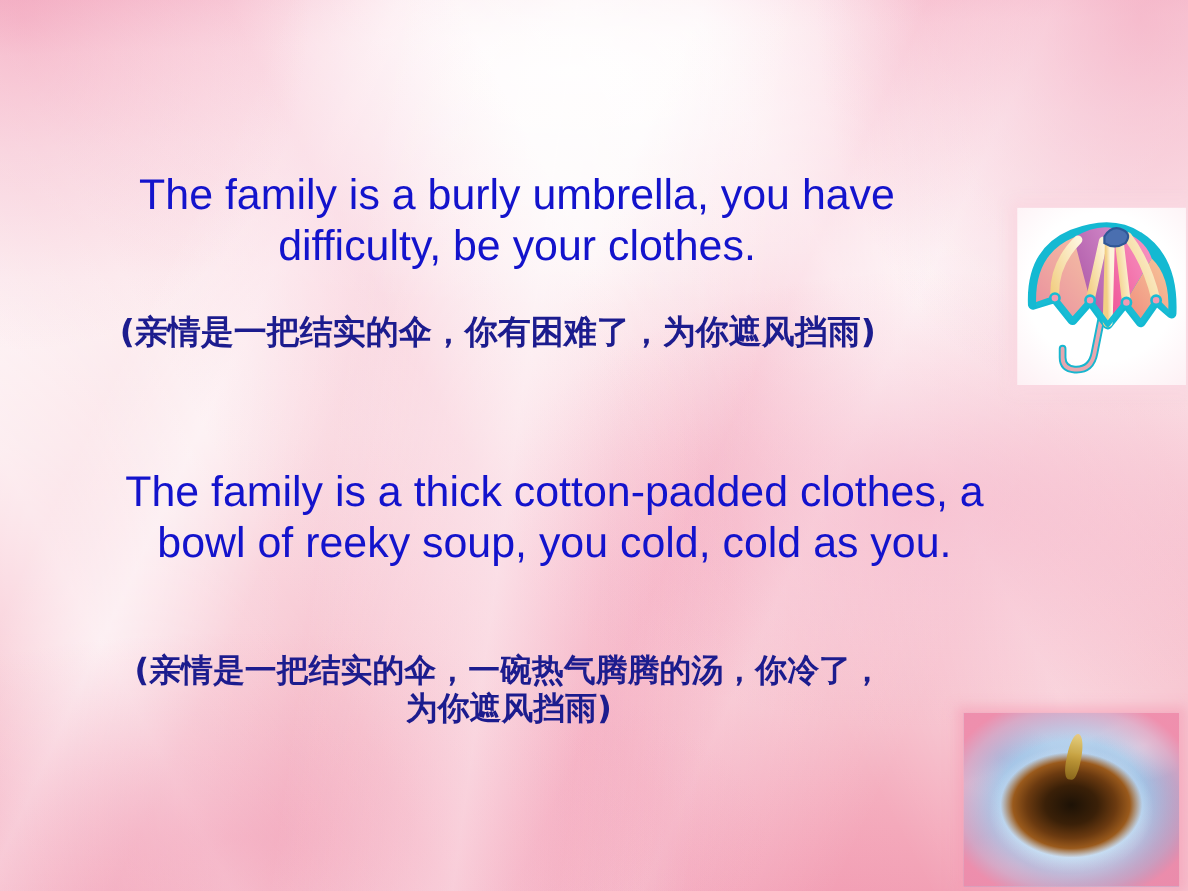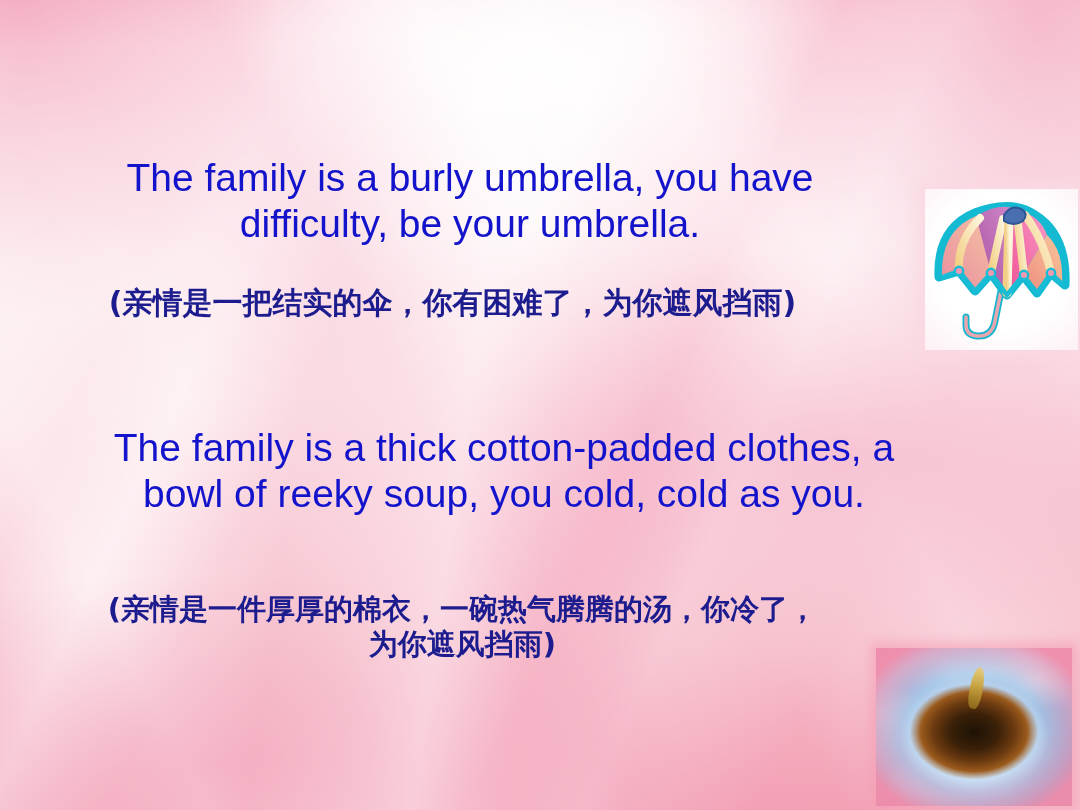--- a/index.html
+++ b/index.html
@@ -176,34 +176,34 @@
 
   <div class="bg-layer bg-base"></div>
   <div class="bg-layer bg-fold-a"></div>
   <div class="bg-layer bg-fold-b"></div>
   <div class="bg-layer bg-fold-c"></div>
   <div class="bg-layer bg-fold-d"></div>
   <div class="bg-layer bg-sheen"></div>
 
   <div class="text-block" id="block-en-1">
     <div class="en-line">The family is a burly umbrella, you have</div>
-    <div class="en-line">difficulty, be your umbrella.</div>
+    <div class="en-line">difficulty, be your clothes.</div>
   </div>
 
   <div class="text-block" id="block-zh-1">
     <div class="zh-line">(亲情是一把结实的伞，你有困难了，为你遮风挡雨)</div>
   </div>
 
   <div class="text-block" id="block-en-2">
     <div class="en-line">The family is a thick cotton-padded clothes, a</div>
     <div class="en-line">bowl of reeky soup, you cold, cold as you.</div>
   </div>
 
   <div class="text-block" id="block-zh-2">
-    <div class="zh-line">(亲情是一件厚厚的棉衣，一碗热气腾腾的汤，你冷了，</div>
+    <div class="zh-line">(亲情是一把结实的伞，一碗热气腾腾的汤，你冷了，</div>
     <div class="zh-line">为你遮风挡雨)</div>
   </div>
 
   <div id="umbrella-image">
     <div class="umb-inner">
       <svg width="153" height="161" viewBox="0 0 153 161">
         <defs>
           <linearGradient id="pnlA" x1="0" y1="1" x2="1" y2="0">
             <stop offset="0" stop-color="#e98d9e"></stop>
               <stop offset="1" stop-color="#f6c6a4"></stop>

